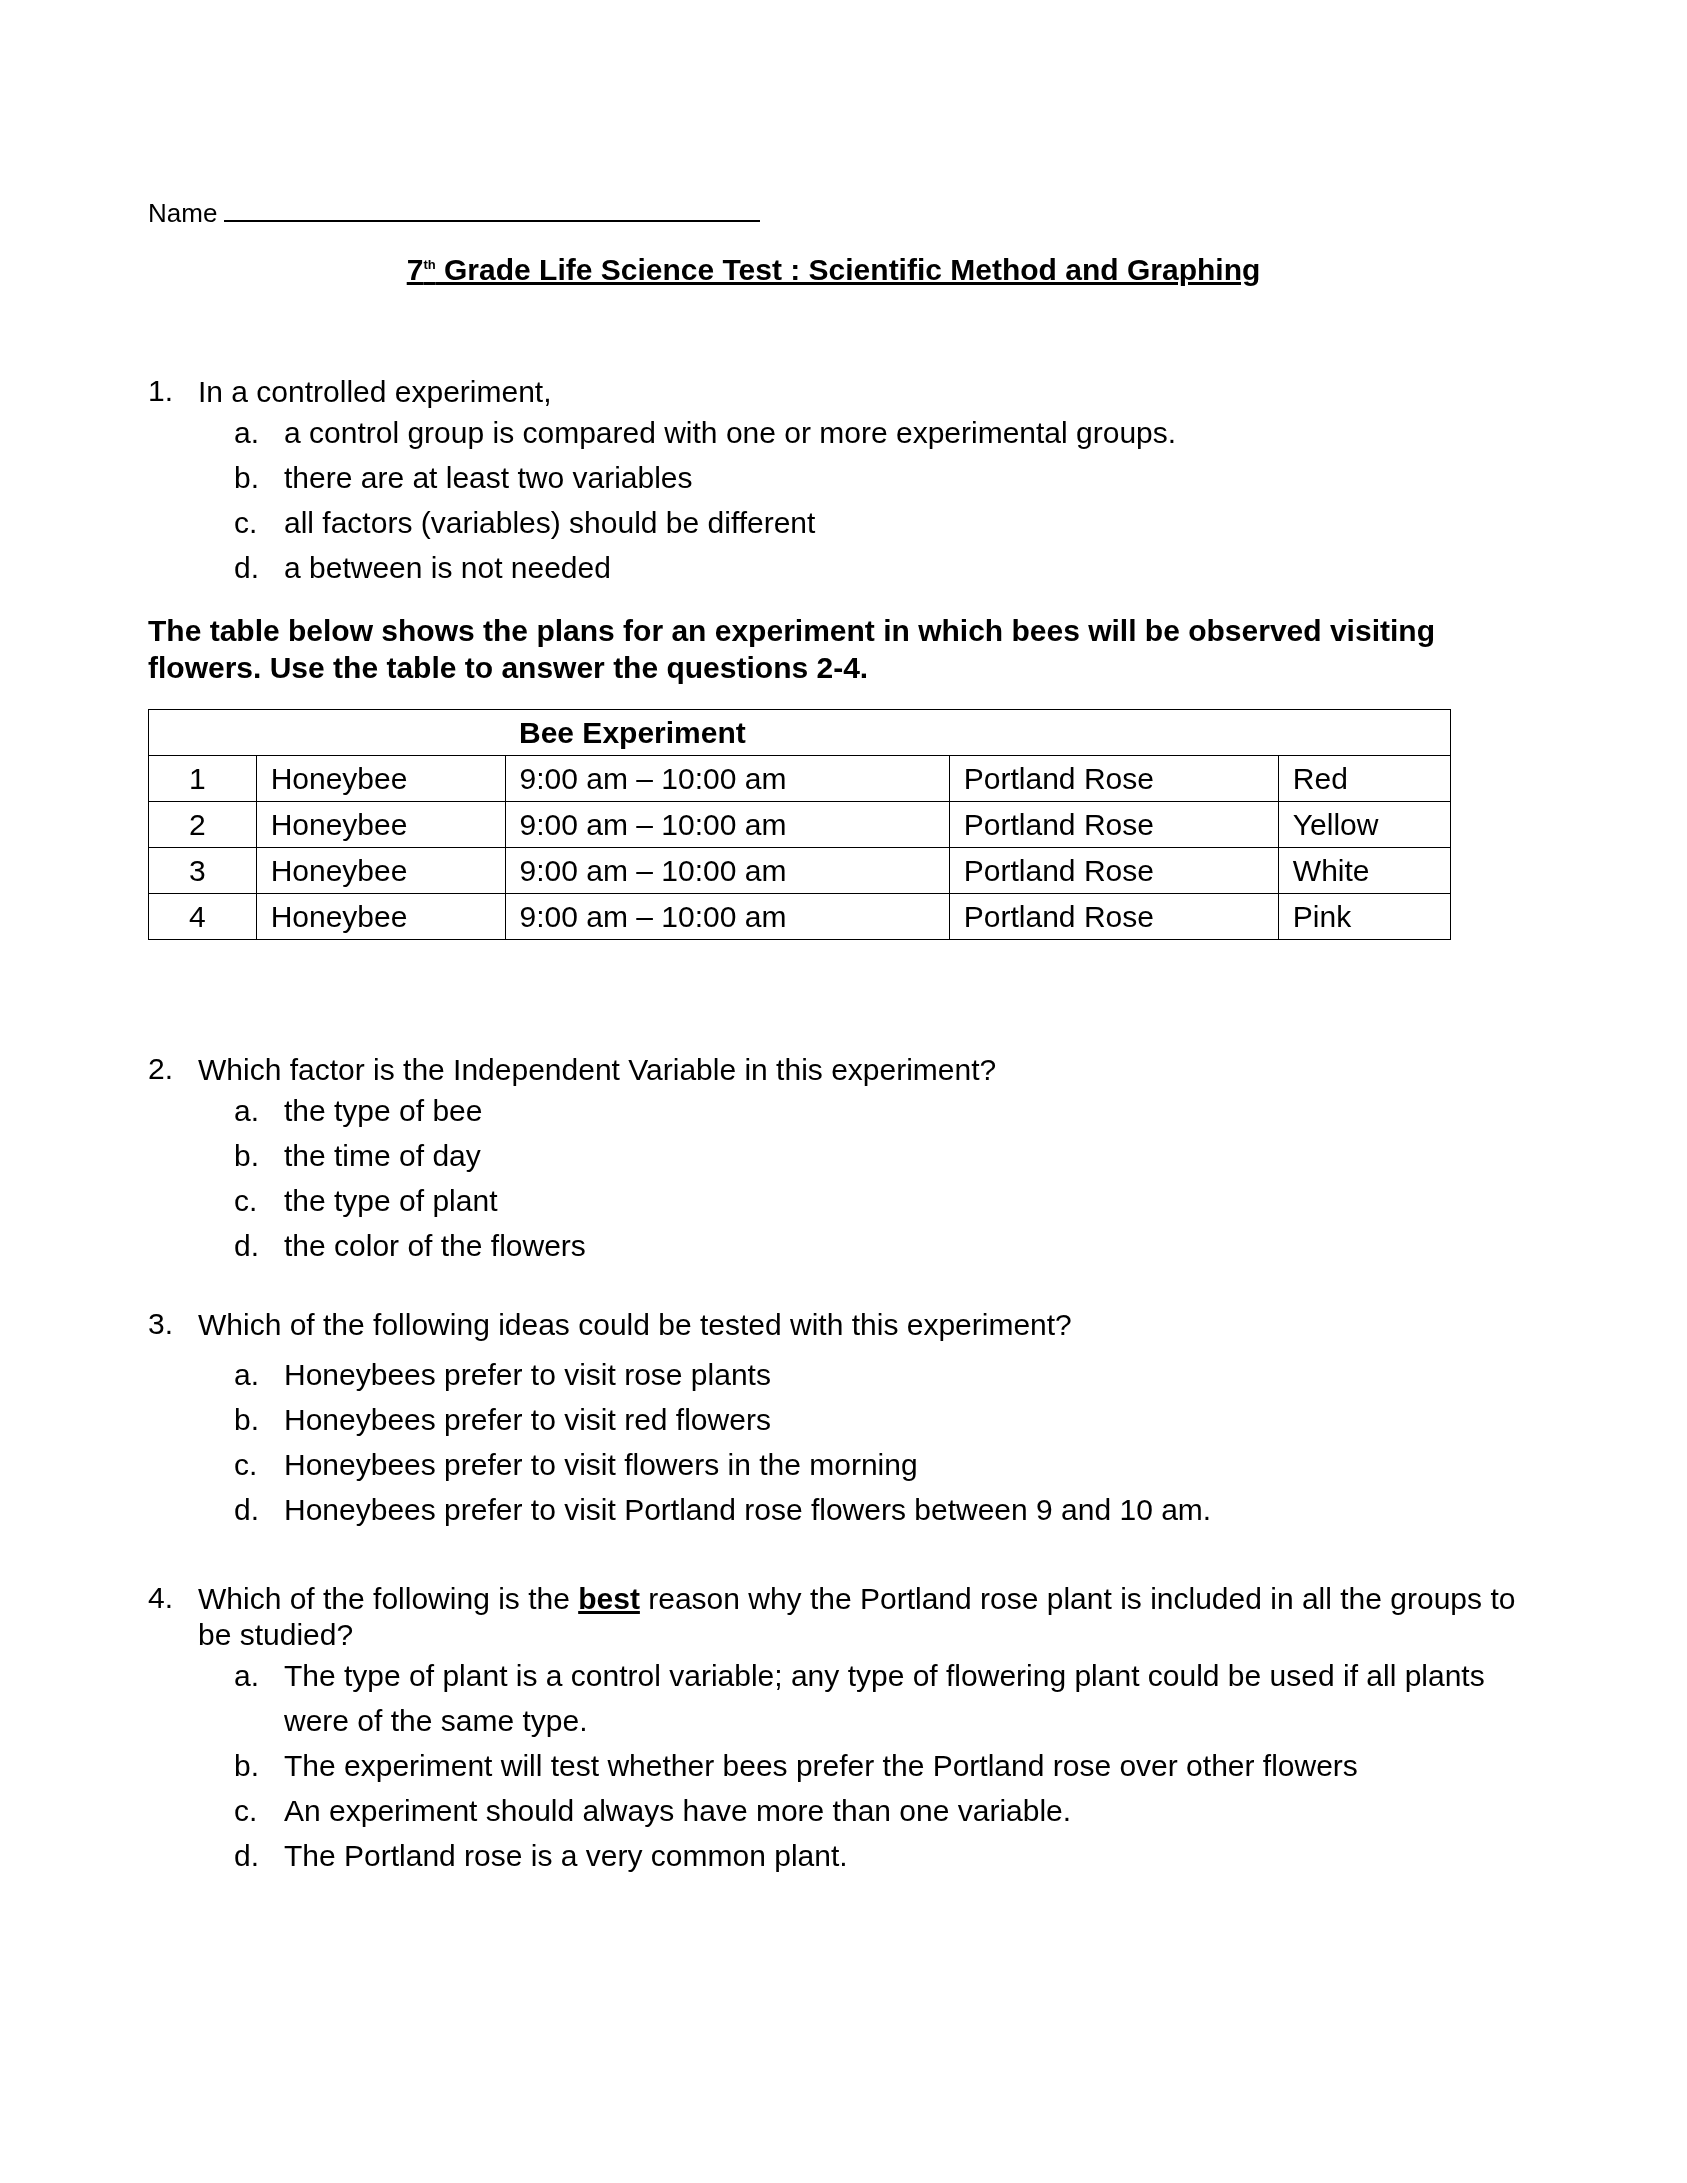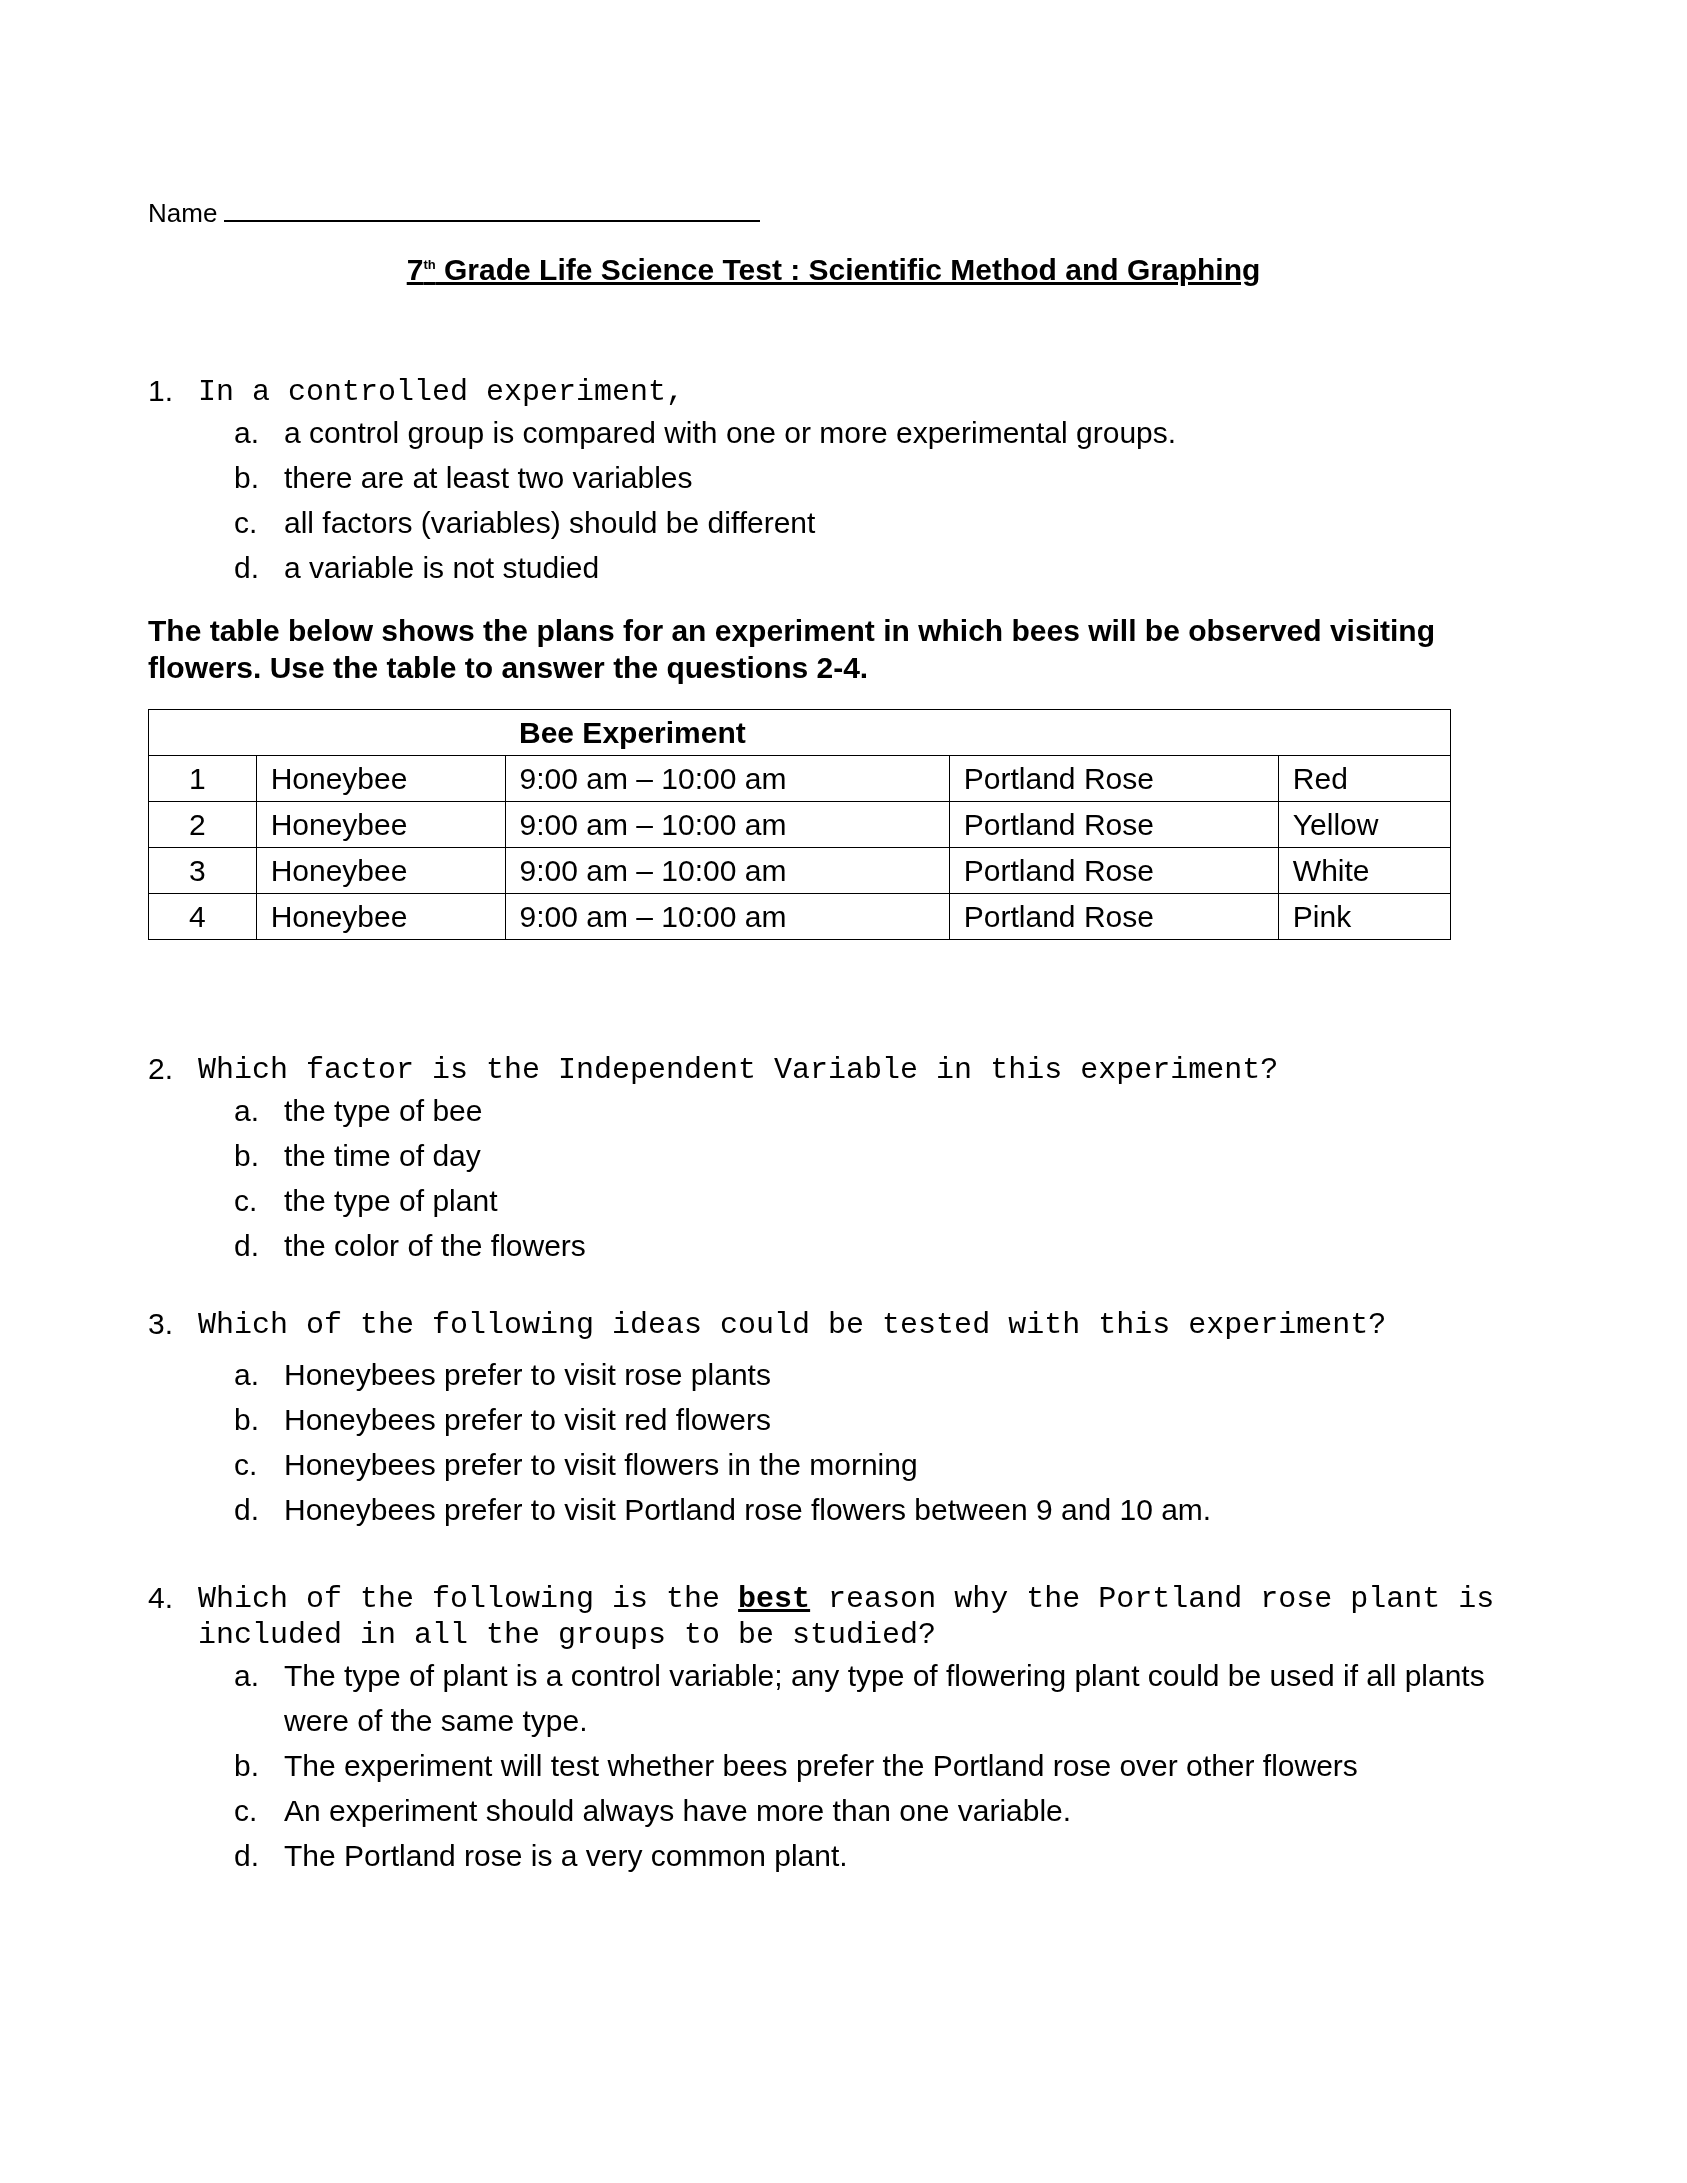--- a/index.html
+++ b/index.html
@@ -6,21 +6,21 @@
   body { width: 1687px; height: 2183px; position: relative; overflow: hidden;
          font-family: "Liberation Sans", sans-serif; color: #000; font-size: 30px; }
   .abs { position: absolute; }
   .name-line { left: 148px; top: 193px; font-size: 26px; }
   .name-blank { display: inline-block; width: 536px; border-bottom: 2px solid #000; height: 26.5px; vertical-align: baseline; margin-left: 6.6px; }
   .title { left: 0; width: 1667px; text-align: center; top: 253px; font-weight: bold; font-size: 30px; text-decoration: underline; }
   .title sup { font-size: 13px; }
   .q { position: absolute; left: 148px; width: 1389px; }
   .q .stem { display: flex; }
   .q .num { width: 50px; flex: none; }
-  .q .stem-text { flex: 1; line-height: 36px; font-family: Liberation Mono, monospace; }
+  .q .stem-text { flex: 1; line-height: 36px; }
   .opt { display: flex; margin-left: 86px; line-height: 45px; }
   .opt .letter { width: 50px; flex: none; }
   .opt .text { flex: 1; }
   .instructions { left: 148px; top: 612px; width: 1389px; font-weight: bold; line-height: 37px; font-size: 30px; }
   table.bee { position: absolute; left: 148px; top: 709px; width: 1303px; border-collapse: collapse; font-size: 30px; }
   table.bee td, table.bee th { border: 1.3px solid #000; height: 45px; padding: 0 14px; text-align: left; vertical-align: middle; }
   table.bee th { font-weight: bold; }
   table.bee .caption-cell { padding-left: 370px; font-weight: bold; }
   table.bee td.grp { padding-left: 40px; }
   .bold-u { font-weight: bold; text-decoration: underline; }
@@ -48,21 +48,21 @@
   <div class="opt">
       <span class="letter">b.</span>
       <span class="text">there are at least two variables</span>
     </div>
   <div class="opt">
       <span class="letter">c.</span>
       <span class="text">all factors (variables) should be different</span>
     </div>
   <div class="opt">
       <span class="letter">d.</span>
-      <span class="text">a variable is not studied</span>
+      <span class="text">a between is not needed</span>
     </div>
 </div>
 
 <div class="abs instructions">The table below shows the plans for an experiment in which bees will be observed visiting flowers.  Use the table to answer the questions 2-4.</div>
 
 <table class="bee">
   <tbody>
       <tr>
     <td class="caption-cell" colspan="5">Bee Experiment</td>
   </tr>

